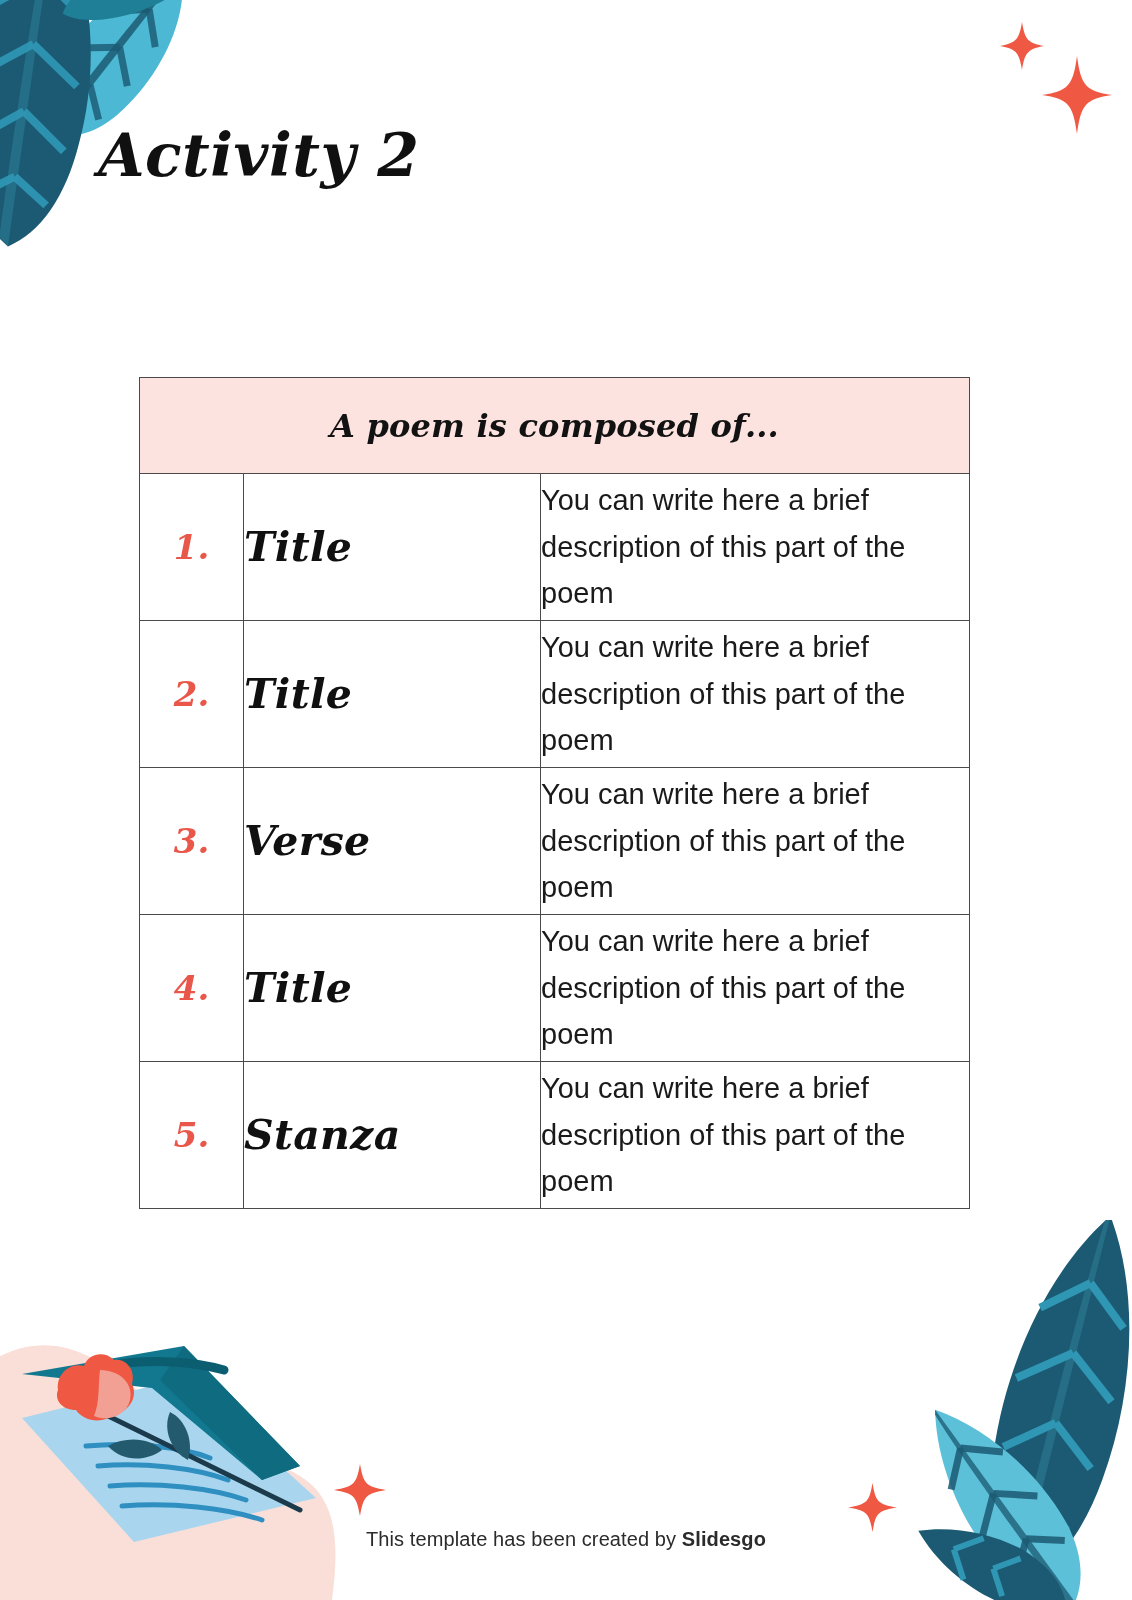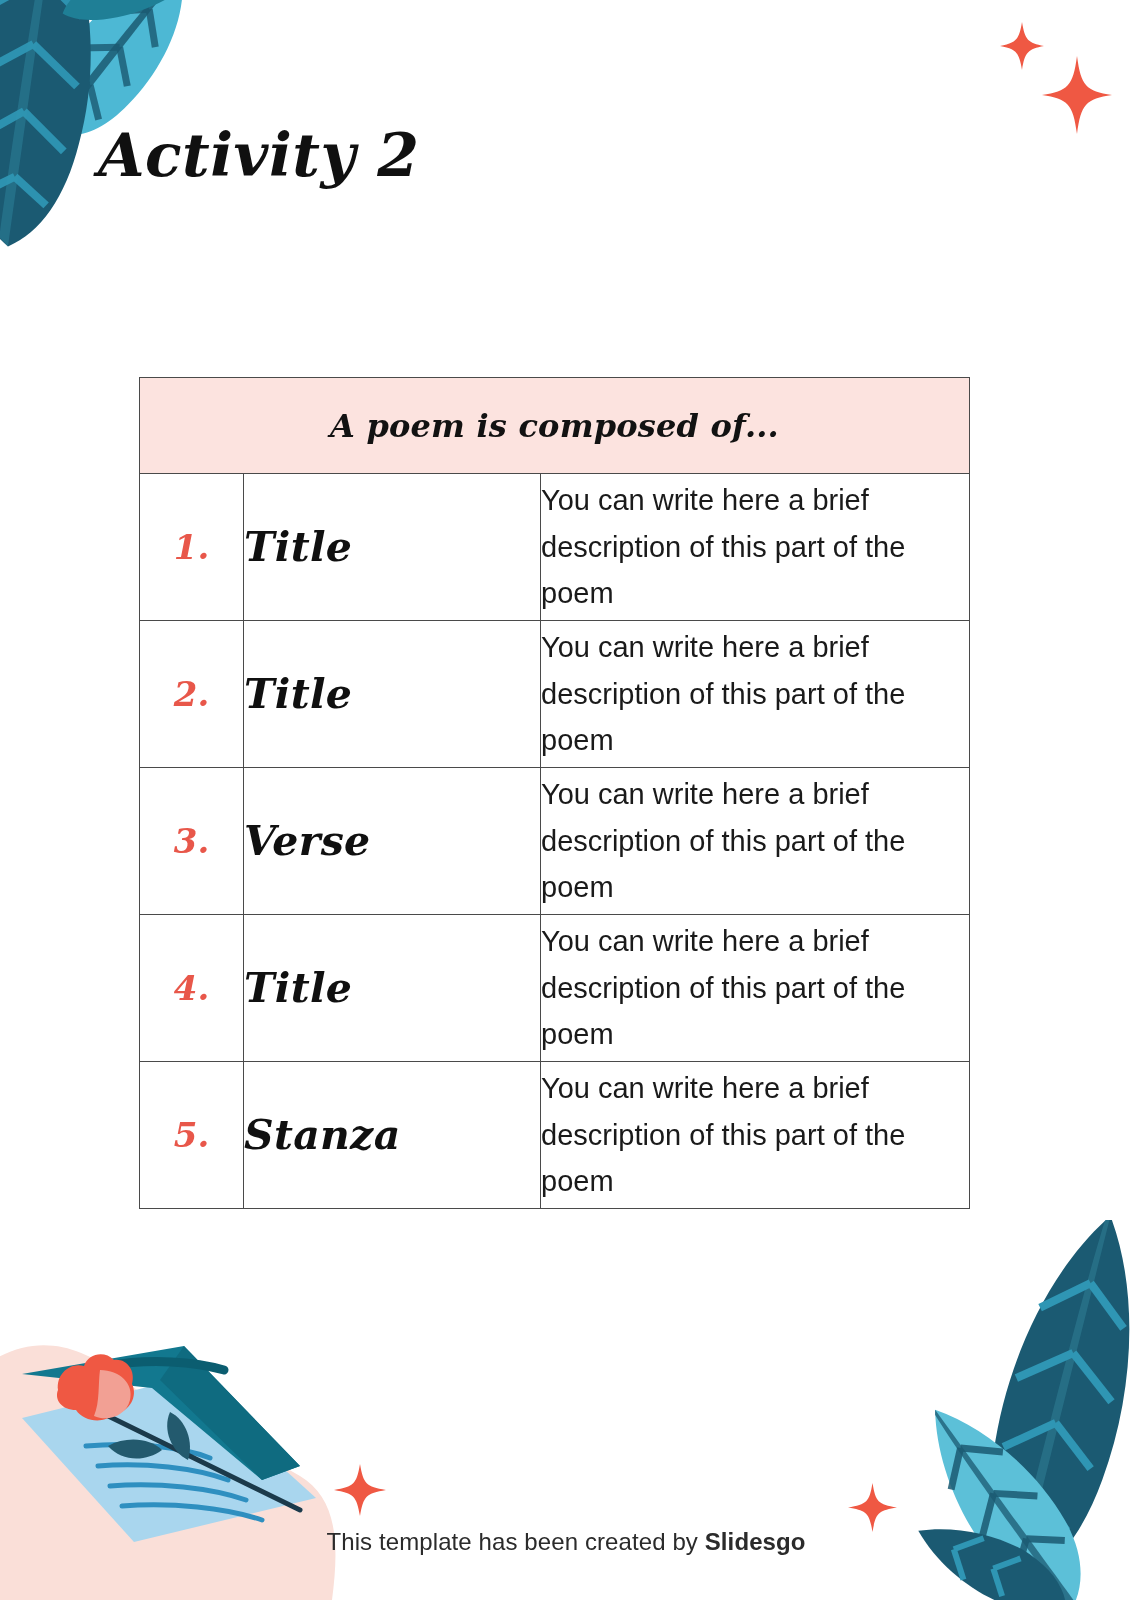--- a/index.html
+++ b/index.html
@@ -109,21 +109,21 @@
   }
 
   
   .footer {
     position: absolute;
     left: 0;
     right: 0;
     top: 1528px;
     text-align: center;
     font-family: "Liberation Sans", sans-serif;
-    font-size: 24px;
+    font-size: 20px;
     color: #2b2b2b;
     letter-spacing: 0.1px;
   }
   .footer b { font-weight: 700; }
   .footer .fparts { display: inline; }
 </style>
 </head>
 <body>
 
 <div class="slide">

